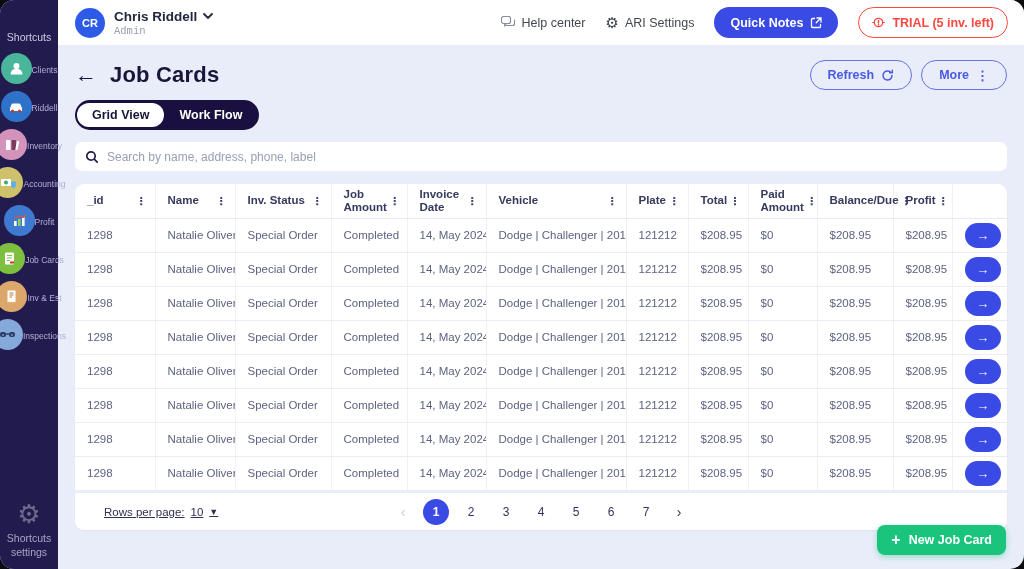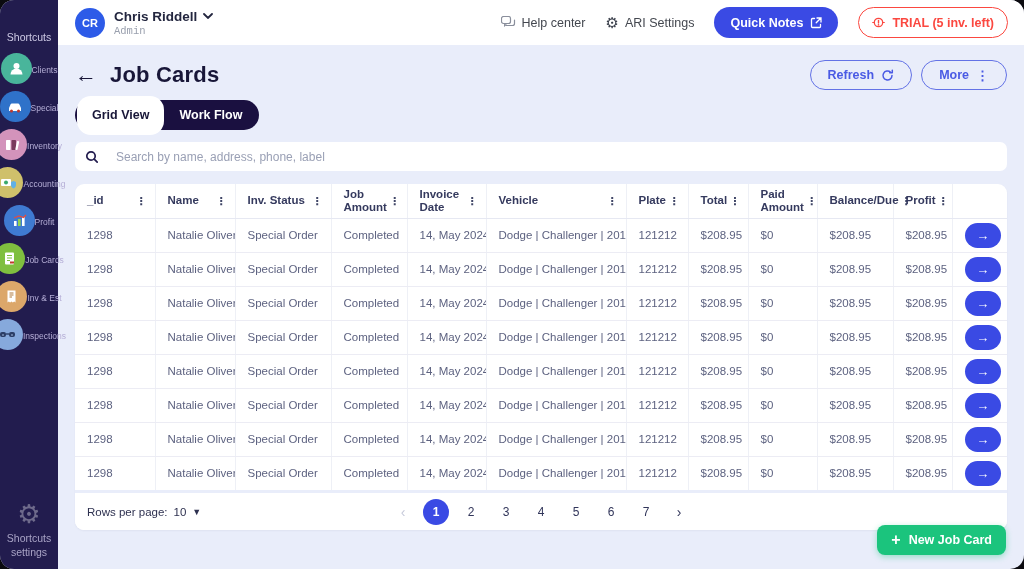--- a/index.html
+++ b/index.html
@@ -38,43 +38,43 @@
   .content { flex:1; position:relative; padding:0 17px; }
   .page-head { display:flex; align-items:center; justify-content:space-between; margin-top:15px; }
   .page-head-left { display:flex; align-items:center; gap:13px; }
   .back-arrow { font-size:22px; color:#181638; font-weight:bold; cursor:pointer; line-height:1; }
   .page-title { font-size:22px; font-weight:800; color:#181638; letter-spacing:0.2px; }
   .page-head-right { display:flex; gap:9px; }
   .pill-btn { display:flex; align-items:center; gap:7px; background:transparent; border:1px solid #6372e6; color:#4a5ae4; font-size:12.5px; font-weight:bold; border-radius:16px; height:30px; padding:4px 17px; cursor:pointer; }
   .pill-btn .dots3 { font-size:13px; }
 
   .view-toggle { margin-top:10px; display:inline-flex; background:#1a1040; border-radius:17px; padding:2px; height:30px; align-items:center; }
-  .toggle-opt { font-size:12.5px; font-weight:bold; padding:0 15px; height:39px; display:flex; align-items:center; border-radius:14px; cursor:pointer; color:#fff; }
+  .toggle-opt { font-size:12.5px; font-weight:bold; padding:0 15px; height:24px; display:flex; align-items:center; border-radius:14px; cursor:pointer; color:#fff; }
   .toggle-opt.active { background:#fff; color:#181638; }
 
-  .search-bar { margin-top:12px; height:29px; background:#fff; border-radius:7px; display:flex; align-items:center; padding:0 10px; gap:17px; }
+  .search-bar { margin-top:12px; height:29px; background:#fff; border-radius:7px; display:flex; align-items:center; padding:0 10px; gap:8px; }
   .search-bar input { border:none; outline:none; flex:1; font-size:12px; color:#2b2f4c; font-family:inherit; background:transparent; }
   .search-bar input::placeholder { color:#9aa0b5; }
 
   
   .table-card { margin-top:13px; background:#fff; border-radius:9px; overflow:hidden; box-shadow:0 1px 2px rgba(30,30,80,0.05); }
   table { width:100%; border-collapse:collapse; table-layout:fixed; }
   thead th { height:34px; font-size:11.5px; color:#353a5e; font-weight:bold; text-align:left; border-right:1px solid #eef0f6; border-bottom:1px solid #e6e8f2; padding:0 6px 0 12px; }
   thead th:last-child { border-right:none; }
   .th-flex { display:flex; align-items:center; justify-content:space-between; line-height:1.1; }
   .col-dots { color:#3f4566; font-size:11px; cursor:pointer; padding:0 2px; }
   tbody td { height:34px; font-size:11.5px; color:#5d6280; border-right:1px solid #eef0f6; border-bottom:1px solid #ececf4; padding:0 6px 0 12px; white-space:nowrap; overflow:hidden; }
   tbody td:last-child { border-right:none; }
   tbody tr:last-child td { border-bottom:none; }
   .row-action { display:flex; align-items:center; justify-content:center; }
   .arrow-btn { width:44px; height:25px; border-radius:13px; background:#3a4ae4; border:none; color:#fff; font-size:13px; cursor:pointer; display:flex; align-items:center; justify-content:center; }
 
   
   .table-footer { position:relative; height:40px; background:#fff; border-top:3px solid #e9edfa; display:flex; align-items:center; justify-content:center; }
-  .rpp { position:absolute; left:12px; display:flex; align-items:center; gap:6px; font-size:11.5px; color:#2e3150; cursor:pointer; }
+  .rpp { position:absolute; left:29px; display:flex; align-items:center; gap:6px; font-size:11.5px; color:#2e3150; cursor:pointer;text-decoration:underline; }
   .rpp .caret { font-size:9px; color:#2e3150; }
   .pagination { display:flex; align-items:center; gap:9px; }
   .page-btn { width:26px; height:26px; border-radius:50%; border:none; background:transparent; color:#31355a; font-size:12px; cursor:pointer; font-family:inherit; }
   .page-btn.active { background:#3a4ae4; color:#fff; font-weight:bold; }
   .page-nav { background:none; border:none; font-size:14px; cursor:pointer; color:#31355a; width:22px; }
   .page-nav.disabled { color:#c6c9da; }
 
   .new-job-btn { position:absolute; right:18px; bottom:14px; display:flex; align-items:center; gap:8px; background:#1bc47d; color:#fff; border:none; border-radius:8px; height:30px; padding:0 14px; font-size:12.5px; font-weight:bold; cursor:pointer; box-shadow:0 2px 6px rgba(27,196,125,0.4); }
   .new-job-btn .plus { font-size:16px; font-weight:bold; line-height:1; }
 </style>
@@ -96,21 +96,21 @@
           <div class="sb-label">Clients</div>
         </div>
         <div class="sb-item">
           <div class="sb-icon" style="background: rgb(47, 114, 201);">
             <svg width="18" height="18" viewBox="0 0 18 18">
               <path d="M3 10l1.5-3.5a1.5 1.5 0 0 1 1.4-1H12a1.5 1.5 0 0 1 1.4 1L15 10v3H3z" fill="#fff"></path>
               <circle cx="5.5" cy="13" r="1.5" fill="#c0392b"></circle>
               <circle cx="12.5" cy="13" r="1.5" fill="#c0392b"></circle>
             </svg>
           </div>
-          <div class="sb-label">Special</div>
+          <div class="sb-label">Riddell</div>
         </div>
         <div class="sb-item">
           <div class="sb-icon" style="background: rgb(211, 147, 187);">
             <svg width="16" height="16" viewBox="0 0 16 16">
               <rect x="2" y="3" width="4.5" height="10" rx="0.8" fill="#fff"></rect>
               <rect x="7.5" y="3" width="4.5" height="10" rx="0.8" fill="#7a3b5e"></rect>
               <rect x="12.2" y="4" width="2.3" height="9" rx="0.6" fill="#fff" transform="rotate(12 13 8)"></rect>
             </svg>
           </div>
           <div class="sb-label">Inventory</div>

